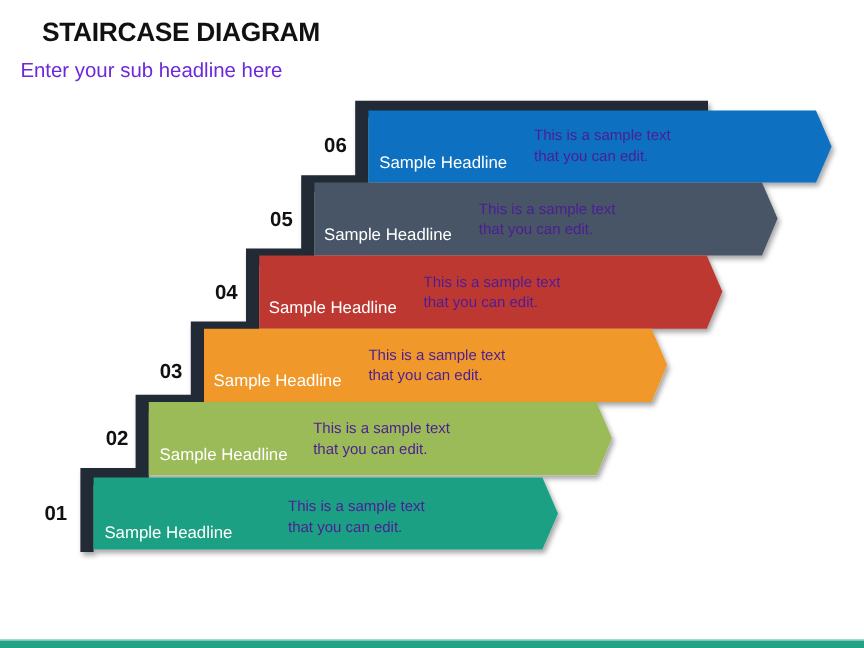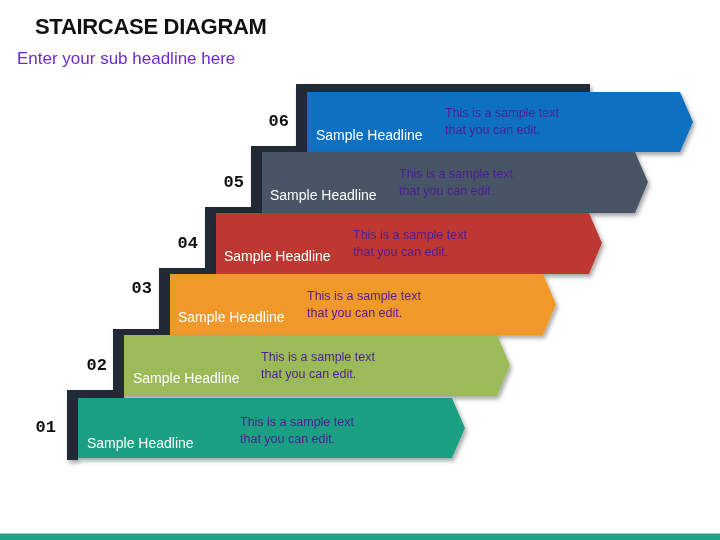--- a/index.html
+++ b/index.html
@@ -1,21 +1,21 @@
 <!DOCTYPE html>
 <html><head>
 <meta charset="utf-8">
 <style>
   html, body { margin: 0; padding: 0; }
   body { width: 720px; height: 540px; background: #ffffff; position: relative; overflow: hidden;
          font-family: "Liberation Sans", "DejaVu Sans", sans-serif; }
   .title { position: absolute; left: 17px; top: 14px; font-size: 22px; font-weight: bold; color: #111; letter-spacing: -0.3px; margin-left: 18px; }
   .subtitle { position: absolute; left: 17px; top: 49px; font-size: 17px; color: #6d28d9; }
   svg.stairs { position: absolute; left: 0; top: 0; }
-  .step-num { position: absolute; font-size: 17px; font-weight: bold; color: #111; width: 40px; text-align: right; font-family: Liberation Mono, monospace; }
+  .step-num { position: absolute; font-size: 17px; font-weight: bold; color: #111; width: 40px; text-align: right; }
   .bar-text { position: absolute; color: #fff; display: flex; align-items: center; height: 61px; }
   .bar-head { font-size: 14px; font-weight: normal; white-space: nowrap; margin-top: 24px; }
   .bar-desc { position: absolute; font-size: 12.5px; line-height: 17px; color: #4c1d95; white-space: nowrap; }
   .footer-band { position: absolute; left: 0; bottom: 0; width: 720px; height: 6px; background: #22a386; border-top: 1px solid #9ad3c4; }
 </style>
 </head>
 <body>
 
 <div class="title">STAIRCASE DIAGRAM</div>
 <div class="subtitle">Enter your sub headline here</div>
@@ -33,21 +33,21 @@
   <polygon points="262,152 635,152 648,182 635,213 262,213" fill="#465566" filter="url(#sh)"></polygon>
   <polygon points="216,213 589,213 602,243 589,274 216,274" fill="#be3830" filter="url(#sh)"></polygon>
   <polygon points="170,274 543,274 556,304 543,335 170,335" fill="#f0992a" filter="url(#sh)"></polygon>
   <polygon points="124,335 497,335 510,365 497,396 124,396" fill="#9bbb59" filter="url(#sh)"></polygon>
   <polygon points="78,398 452,398 465,428 452,458 78,458" fill="#1fa084" filter="url(#sh)"></polygon>
 </svg>
 
 <div class="step-num" style="left:249px; top:112px;">06</div>
 <div class="step-num" style="left:204px; top:173px;">05</div>
 <div class="step-num" style="left:158px; top:234px;text-align:right;">04</div>
-<div class="step-num" style="left:112px; top:279px;">03</div>
+<div class="step-num" style="left:112px; top:300px;">03</div>
 <div class="step-num" style="left:67px; top:356px;">02</div>
 <div class="step-num" style="left:16px; top:418px;">01</div>
 
 <div class="bar-text" style="left:316px; top:92px;">
   <span class="bar-head">Sample Headline</span>
 </div>
 <div class="bar-desc" style="left:445px; top:105px;">
   <div>This is a sample text</div>
   <div>that you can edit.</div>
 </div>

